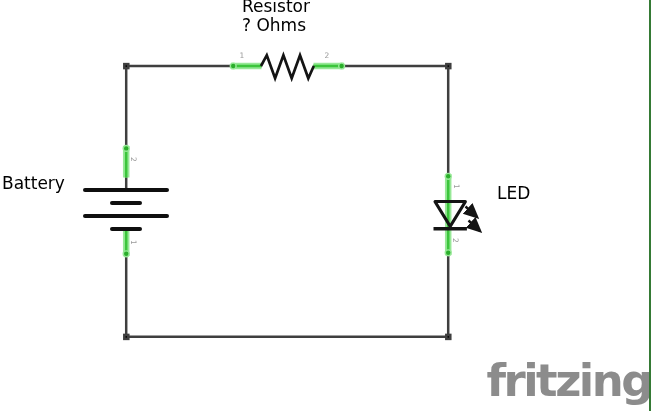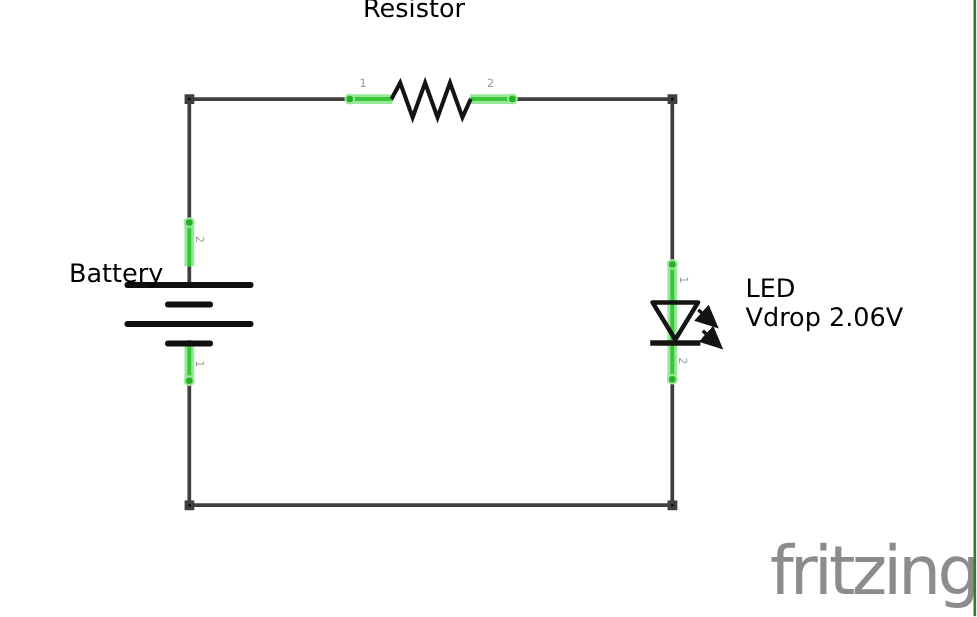--- a/index.html
+++ b/index.html
@@ -9,21 +9,21 @@
   }
   #schem { position:absolute; left:0; top:0; }
   .comp-label { position:absolute; font-size:17px; line-height:19px; color:#000; white-space:nowrap; }
   .pin-num {
     position:absolute; width:12px; height:9px; font-size:7.5px; line-height:9px;
     text-align:center; color:#9a9a9a;
   }
   .rot { transform:rotate(90deg); }
   #logo {
     position:absolute; right:0px; top:357px; font-size:45px; line-height:47px;
-    font-weight:400; letter-spacing:-2.5px; color:#8c8c8c;
+    font-weight:700; letter-spacing:-2.5px; color:#8c8c8c;
   }
   #right-border { position:absolute; right:0; top:0; width:2px; height:411px; background:#357a35; }
 </style>
 </head>
 <body>
 
 <div id="stage">
 
   <svg id="schem" width="651" height="411" viewBox="0 0 651 411">
     <defs>
@@ -105,28 +105,28 @@
 
   <div class="pin-num" style="left:236px; top:51px;">1</div>
   <div class="pin-num" style="left:321px; top:51px;">2</div>
   <div class="pin-num rot" style="left:126.5px; top:155px;">2</div>
   <div class="pin-num rot" style="left:126.5px; top:238px;">1</div>
   <div class="pin-num rot" style="left:450px; top:182px;">1</div>
   <div class="pin-num rot" style="left:448.5px; top:236px;">2</div>
 
   <div class="comp-label" style="left:242px; top:-3px;">
     <div>Resistor</div>
+    <div>? Ohms</div>
   </div>
 
-  <div class="comp-label" style="left:2px; top:174px;margin-left:44px;">
+  <div class="comp-label" style="left:2px; top:174px;">
     <div>Battery</div>
   </div>
 
-  <div class="comp-label" style="left:497px; top:184px;">
+  <div class="comp-label" style="left:497px; top:184px;text-align:right;">
     <div>LED</div>
-    <div>Vdrop 2.06V</div>
   </div>
 
   <div id="logo">fritzing</div>
 
   <div id="right-border"></div>
 
 </div>
 
 </body></html>

